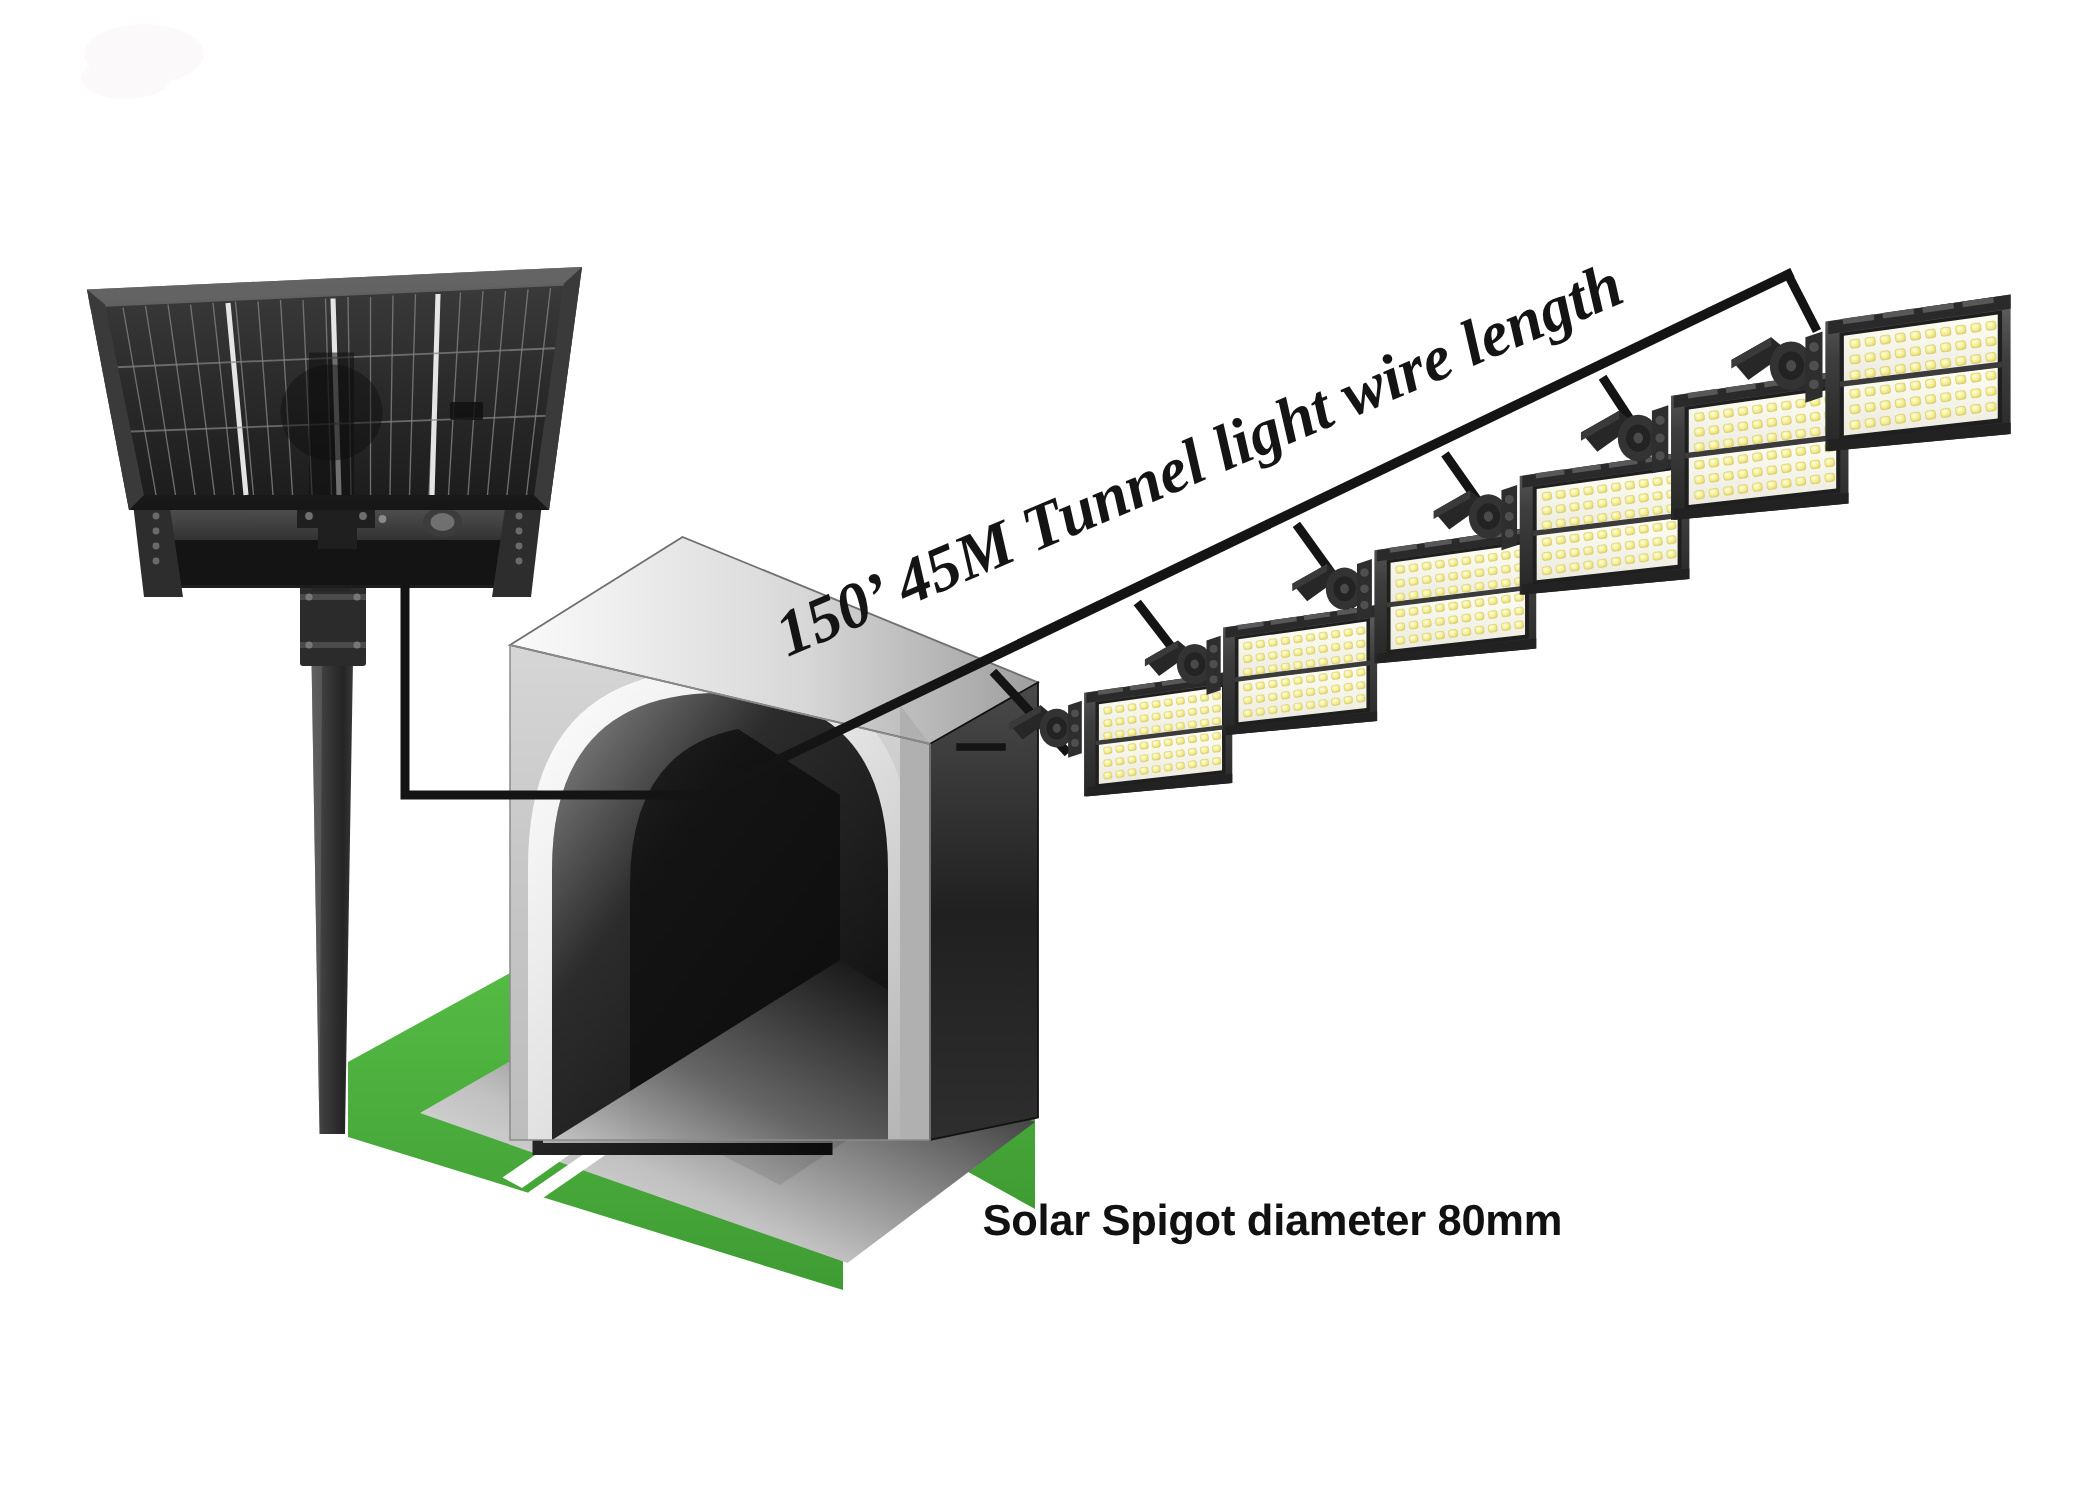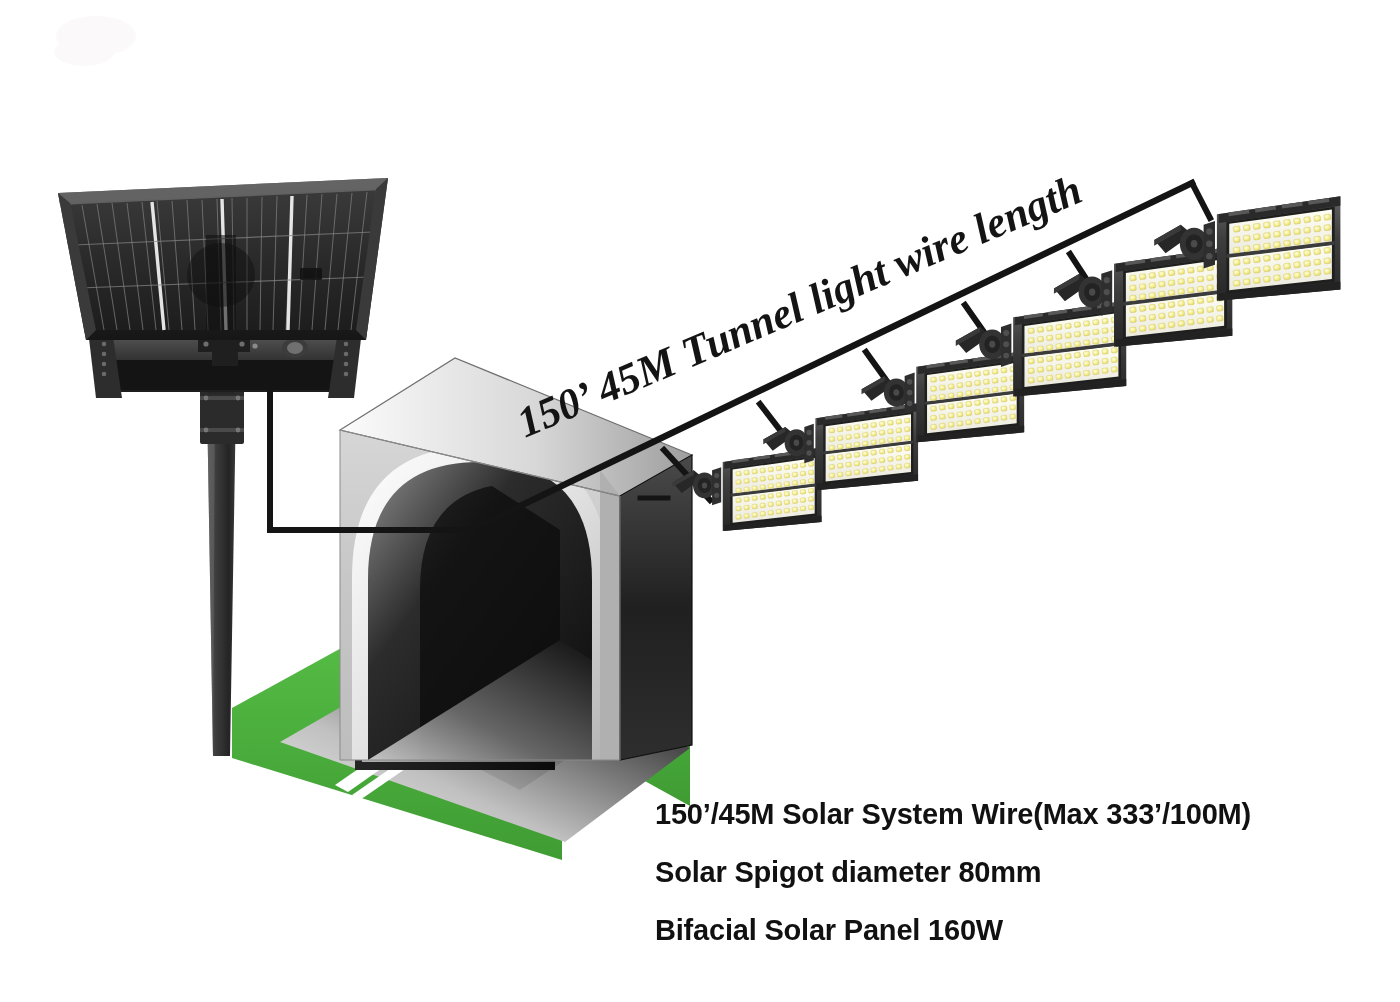--- a/index.html
+++ b/index.html
@@ -384,18 +384,16 @@
         <use href="#floodlight"></use>
       </g>
     </g>
 
     <g>
       <text x="525" y="438" transform="rotate(-23 525 438)" font-family="'Liberation Serif',serif" font-size="43" font-weight="bold" font-style="italic" fill="#141414">150’ 45M Tunnel light wire length</text>
     </g>
   </svg>
 
   <div class="spec-block">
-    <p class="spec-line">150’/45M Solar System Wire(Max 333’/100M)</p>
     <p class="spec-line">Solar Spigot diameter 80mm</p>
-    <p class="spec-line">Bifacial Solar Panel 160W</p>
   </div>
 
 </div>
 
 </body></html>

